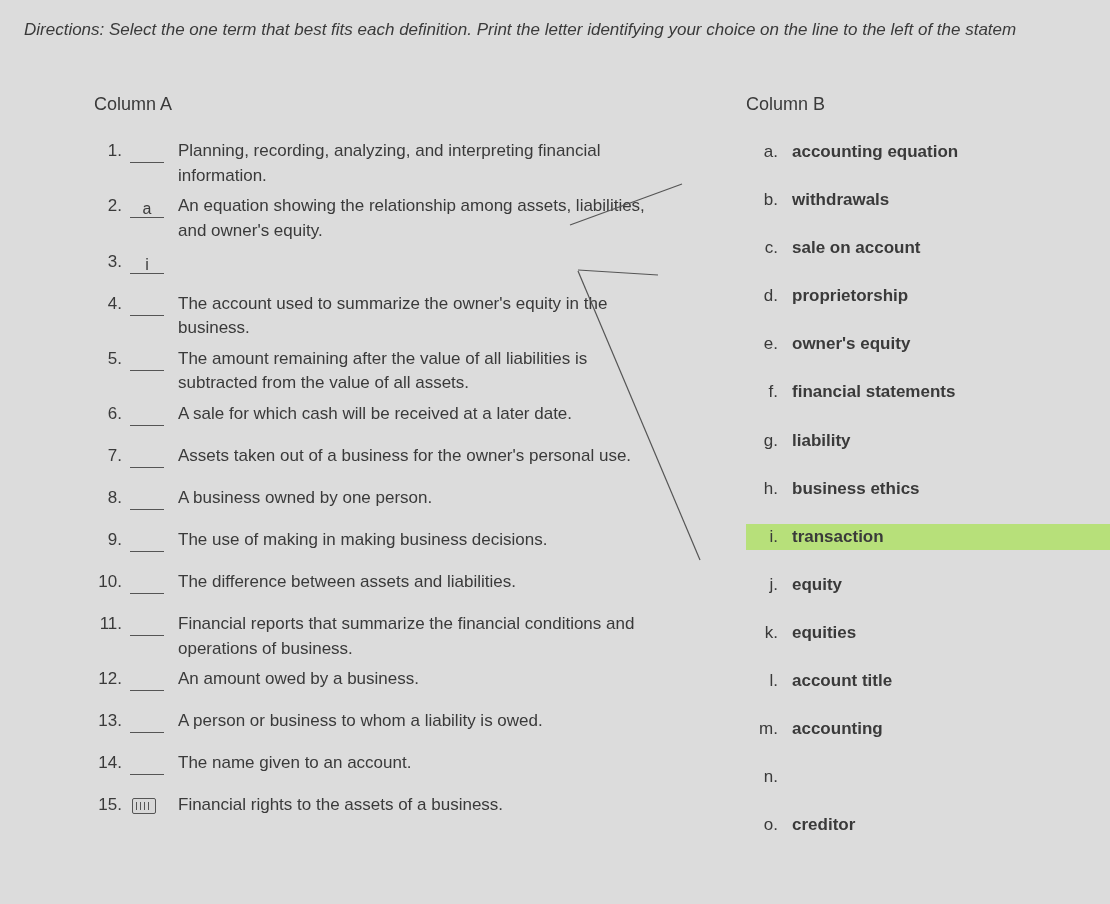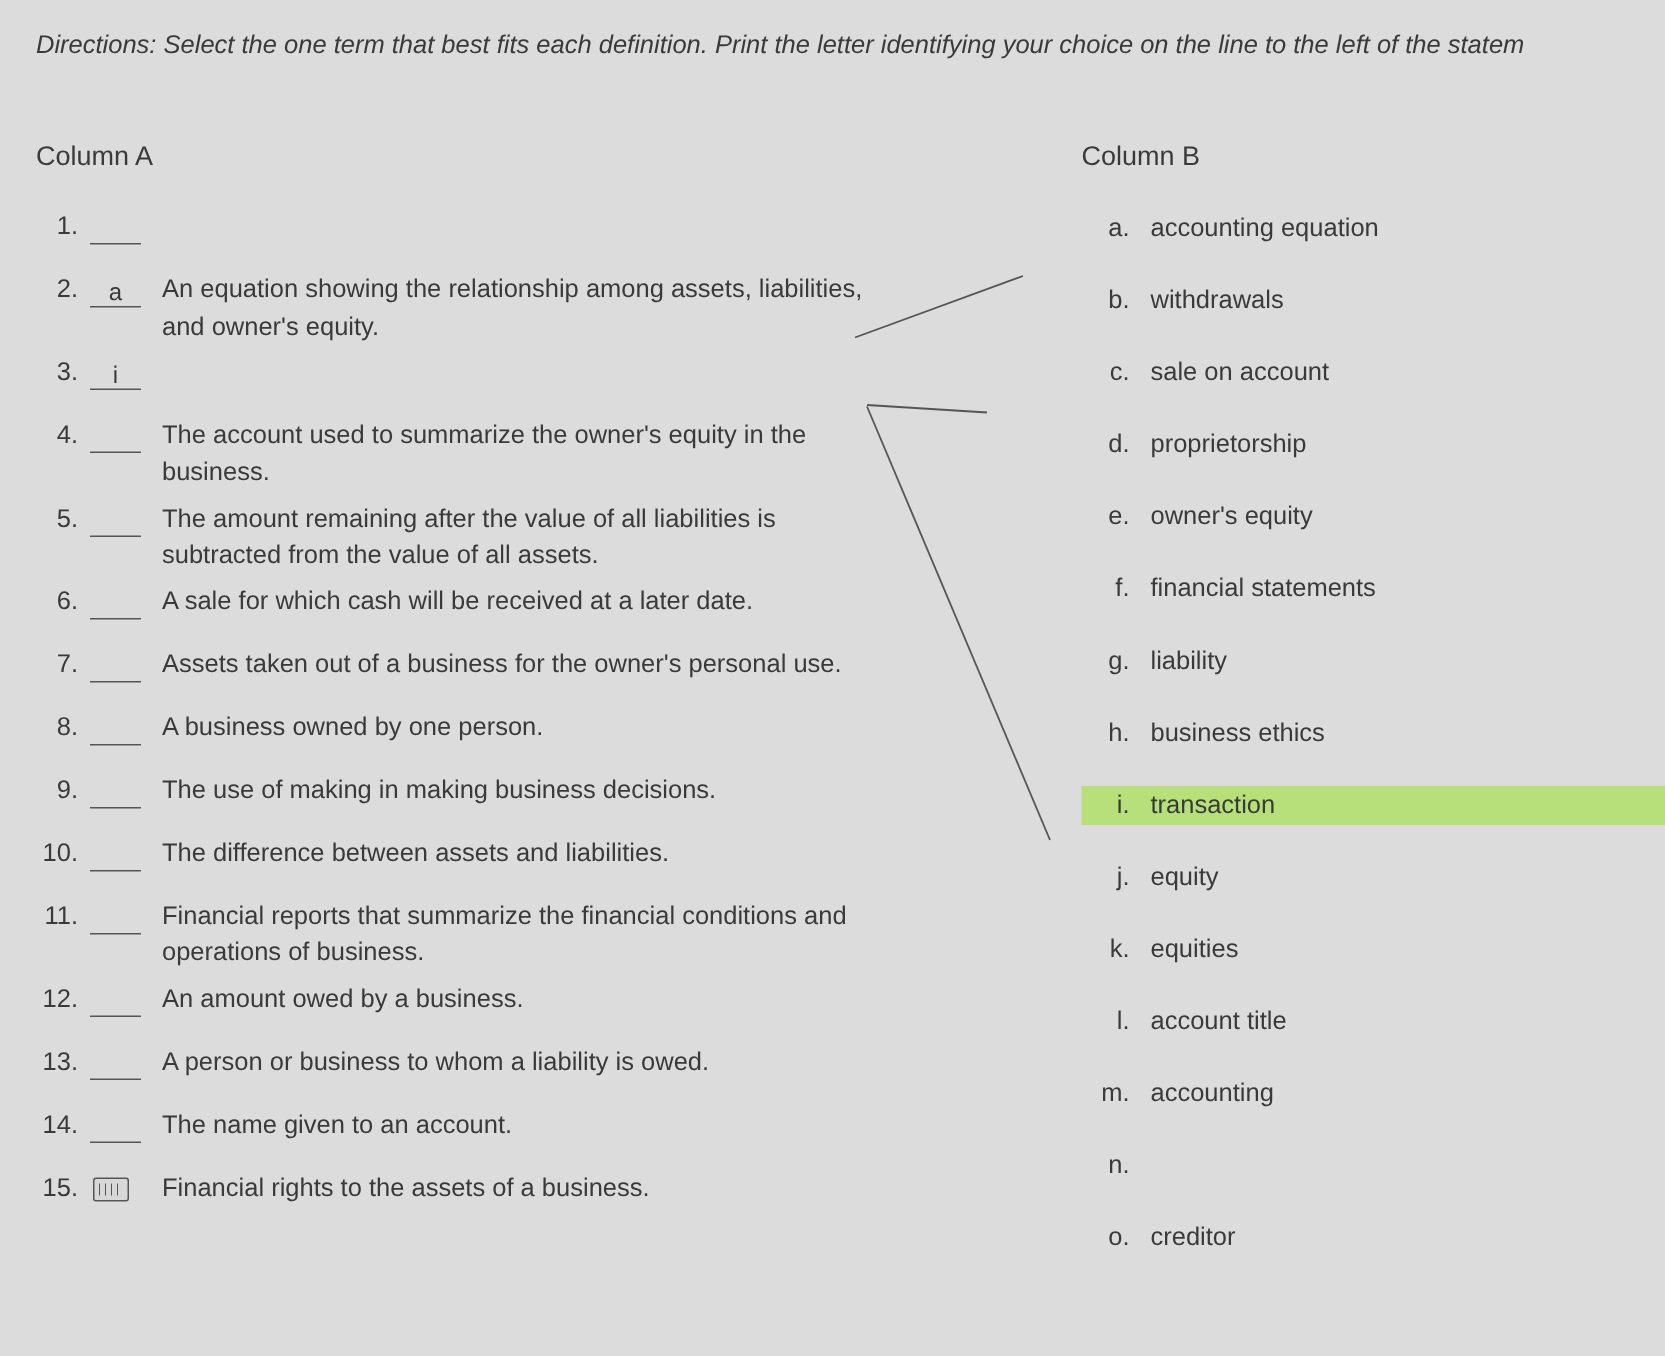--- a/index.html
+++ b/index.html
@@ -15,24 +15,25 @@
   }
   .directions {
     font-size: 17px;
     font-style: italic;
     color: #3a3a3a;
     margin-bottom: 54px;
     white-space: nowrap;
   }
   .columns {
     display: flex;
-    gap: 120px;
+    gap: 92px;
+    justify-content: flex-end;
   }
   .col-a { width: 560px; }
-  .col-b { width: 340px; position: relative; margin-left: 17px; }
+  .col-b { width: 340px; position: relative; }
   .col-header {
     font-size: 18px;
     color: #3a3a3a;
     margin-bottom: 24px;
     font-weight: 400;
   }
   .item-a {
     display: flex;
     align-items: flex-start;
     margin-bottom: 6px;
@@ -73,21 +74,21 @@
     background: linear-gradient(to right, #b7e07a, #b7e07a);
     margin-right: -200px;
     padding-right: 200px;
   }
   .letter {
     width: 46px;
     text-align: right;
     padding-right: 14px;
     flex-shrink: 0;
   }
-  .term { flex: 1; }
+  .term { flex: 1; font-weight: bold; }
   .connector-lines {
     position: absolute;
     pointer-events: none;
     top: 0; left: 0;
     width: 100%; height: 100%;
   }
   .keyboard-icon {
     display: inline-block;
     width: 24px;
     height: 16px;
@@ -111,20 +112,21 @@
 <div class="directions">Directions: Select the one term that best fits each definition. Print the letter identifying your choice on the line to the left of the statem</div>
 
 <div class="columns">
 
   <div class="col-a">
     <div class="col-header">Column A</div>
     <div id="col-a-list">
         <div class="item-a">
           <div class="num">1.</div>
           <div class="blank"></div>
+          <div class="def">Planning, recording, analyzing, and interpreting financial information.</div>
         </div>
         <div class="item-a">
           <div class="num">2.</div>
           <div class="blank filled">a</div>
           <div class="def">An equation showing the relationship among assets, liabilities, and owner's equity.</div>
         </div>
         <div class="item-a">
           <div class="num">3.</div>
           <div class="blank filled">i</div>
         </div>

